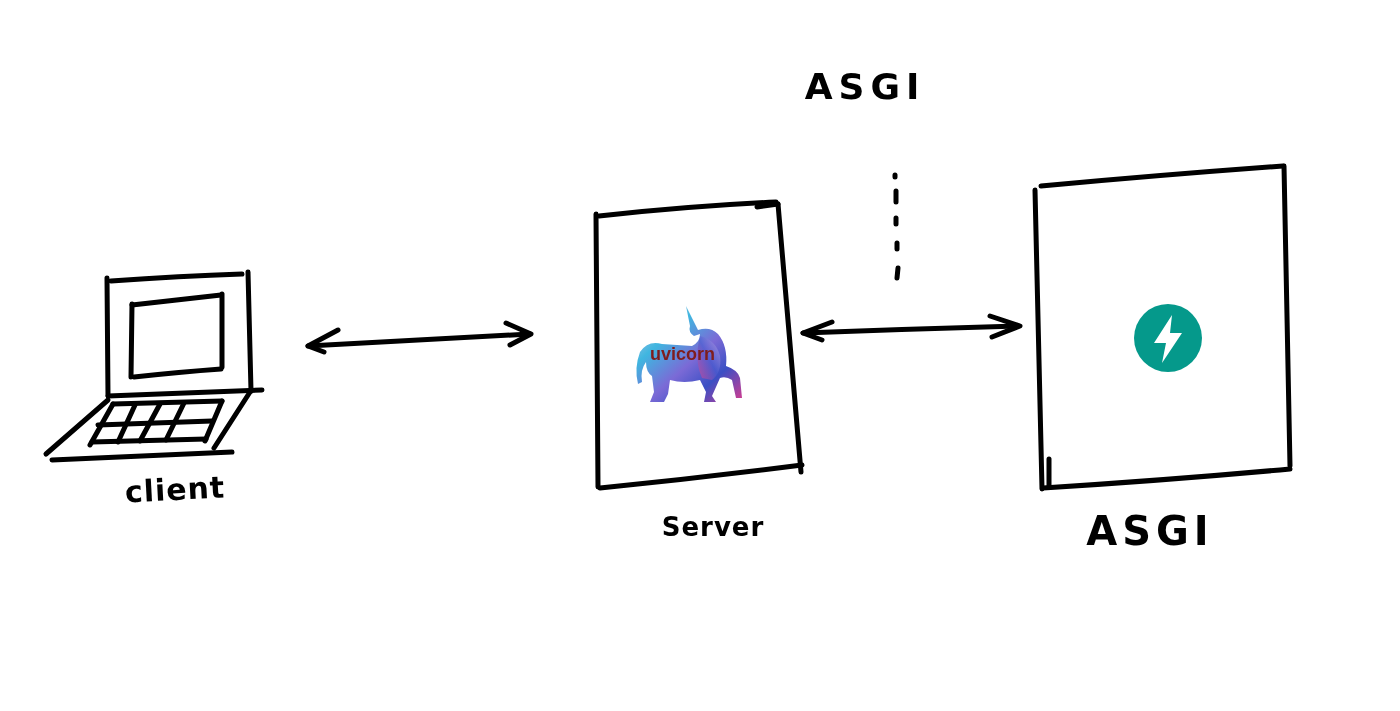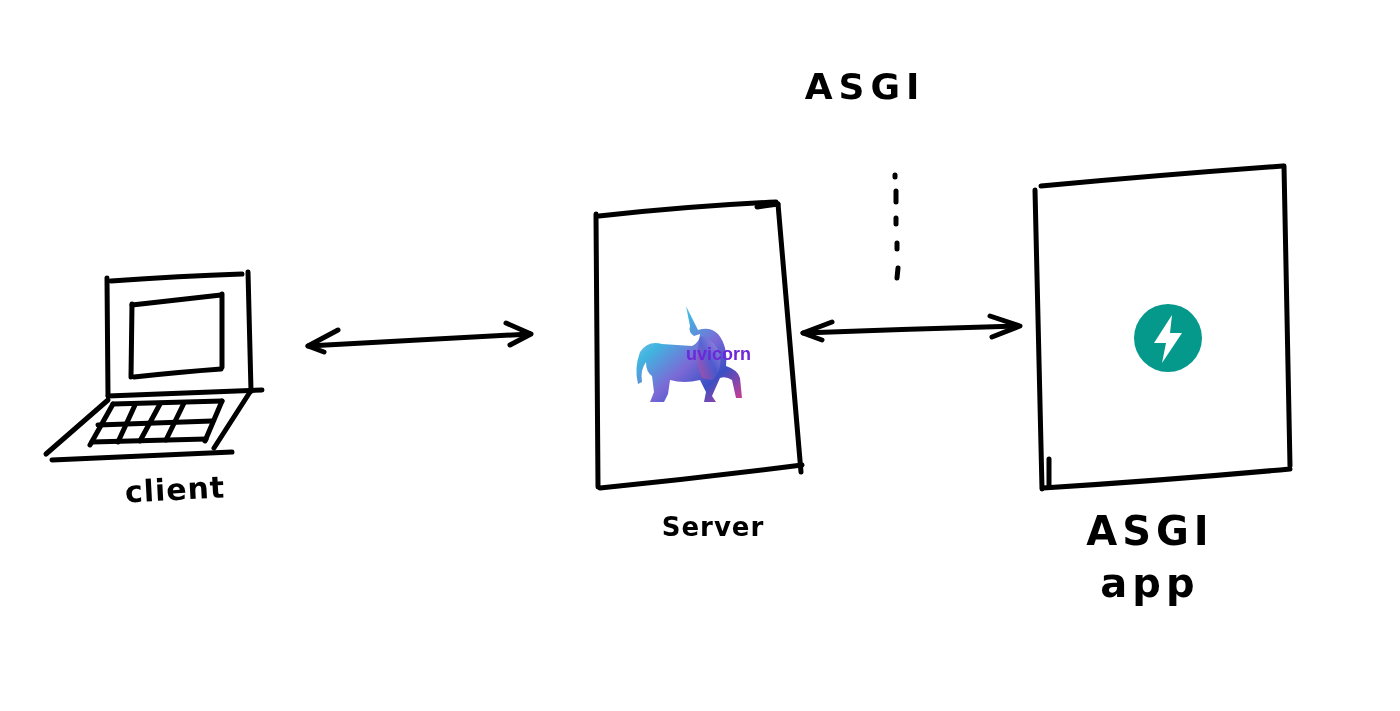--- a/index.html
+++ b/index.html
@@ -4,21 +4,21 @@
   <style>
     html, body { margin: 0; padding: 0; background: #ffffff; }
     body { width: 1400px; height: 711px; position: relative; overflow: hidden; font-family: "DejaVu Sans", sans-serif; }
     .canvas { position: absolute; left: 0; top: 0; width: 1400px; height: 711px; }
     .label { position: absolute; color: #000; font-family: "DejaVu Sans", sans-serif; font-weight: bold; letter-spacing: 2px; white-space: nowrap; text-align: center; }
     .lbl-client { left: 115px; top: 472px; width: 120px; font-size: 30px; letter-spacing: 1px; transform: rotate(-3deg); }
     .lbl-server { left: 628px; top: 512px; width: 170px; font-size: 26px; letter-spacing: 1px; }
     .lbl-asgi-top { left: 800px; top: 66px; width: 130px; font-size: 36px; letter-spacing: 6px; }
     .lbl-app { left: 1070px; top: 505px; width: 160px; font-size: 40px; line-height: 52px; letter-spacing: 5px; }
     .uvicorn-wrap { position: absolute; left: 638px; top: 300px; width: 120px; height: 108px; }
-    .uvicorn-text { position: absolute; left: 12px; top: 44px; color: #6d28d9; font-family: "Liberation Sans", sans-serif; font-weight: bold; font-size: 18px; letter-spacing: 0px; margin-left: 36px; }
+    .uvicorn-text { position: absolute; left: 12px; top: 44px; color: #7f1d1d; font-family: "Liberation Sans", sans-serif; font-weight: bold; font-size: 18px; letter-spacing: 0px; }
   </style>
 </head>
 <body>
 
 <svg class="canvas" width="1400" height="711" viewBox="0 0 1400 711" xmlns="http://www.w3.org/2000/svg">
   <defs>
     <linearGradient id="uniGrad" x1="0" y1="0" x2="1" y2="1">
       <stop offset="0%" stop-color="#f1c7e6"></stop>
       <stop offset="30%" stop-color="#3fb6e0"></stop>
       <stop offset="55%" stop-color="#7b6ad6"></stop>
@@ -103,14 +103,13 @@
 
 <div class="uvicorn-wrap">
   <span class="uvicorn-text">uvicorn</span>
 </div>
 
 <div class="label lbl-client">client</div>
 <div class="label lbl-server">Server</div>
 <div class="label lbl-asgi-top">ASGI</div>
 <div class="label lbl-app">
   <div>ASGI</div>
-  <div>app</div>
 </div>
 
 </body></html>

